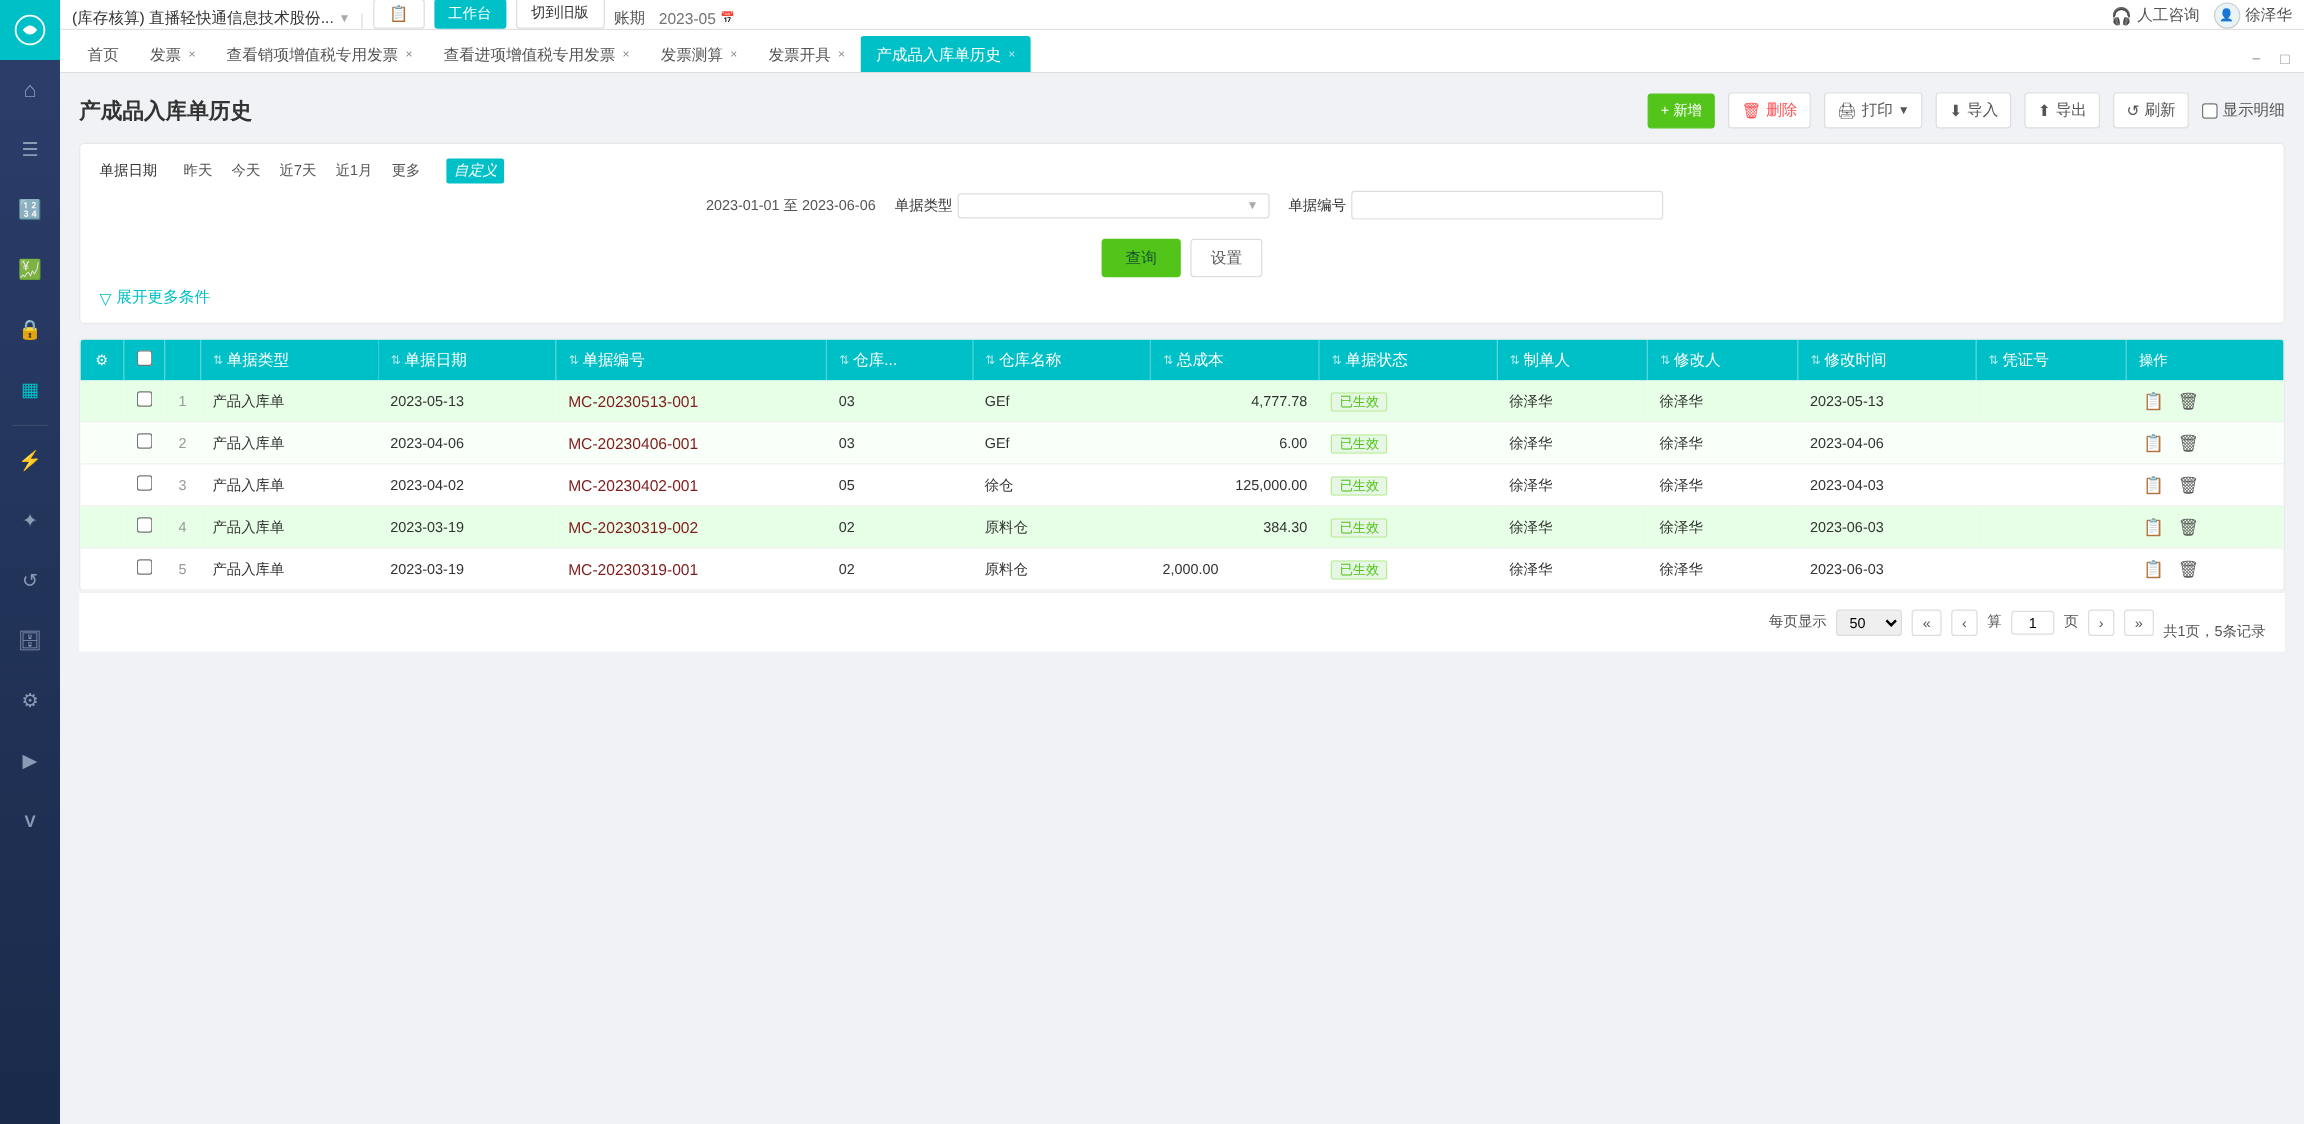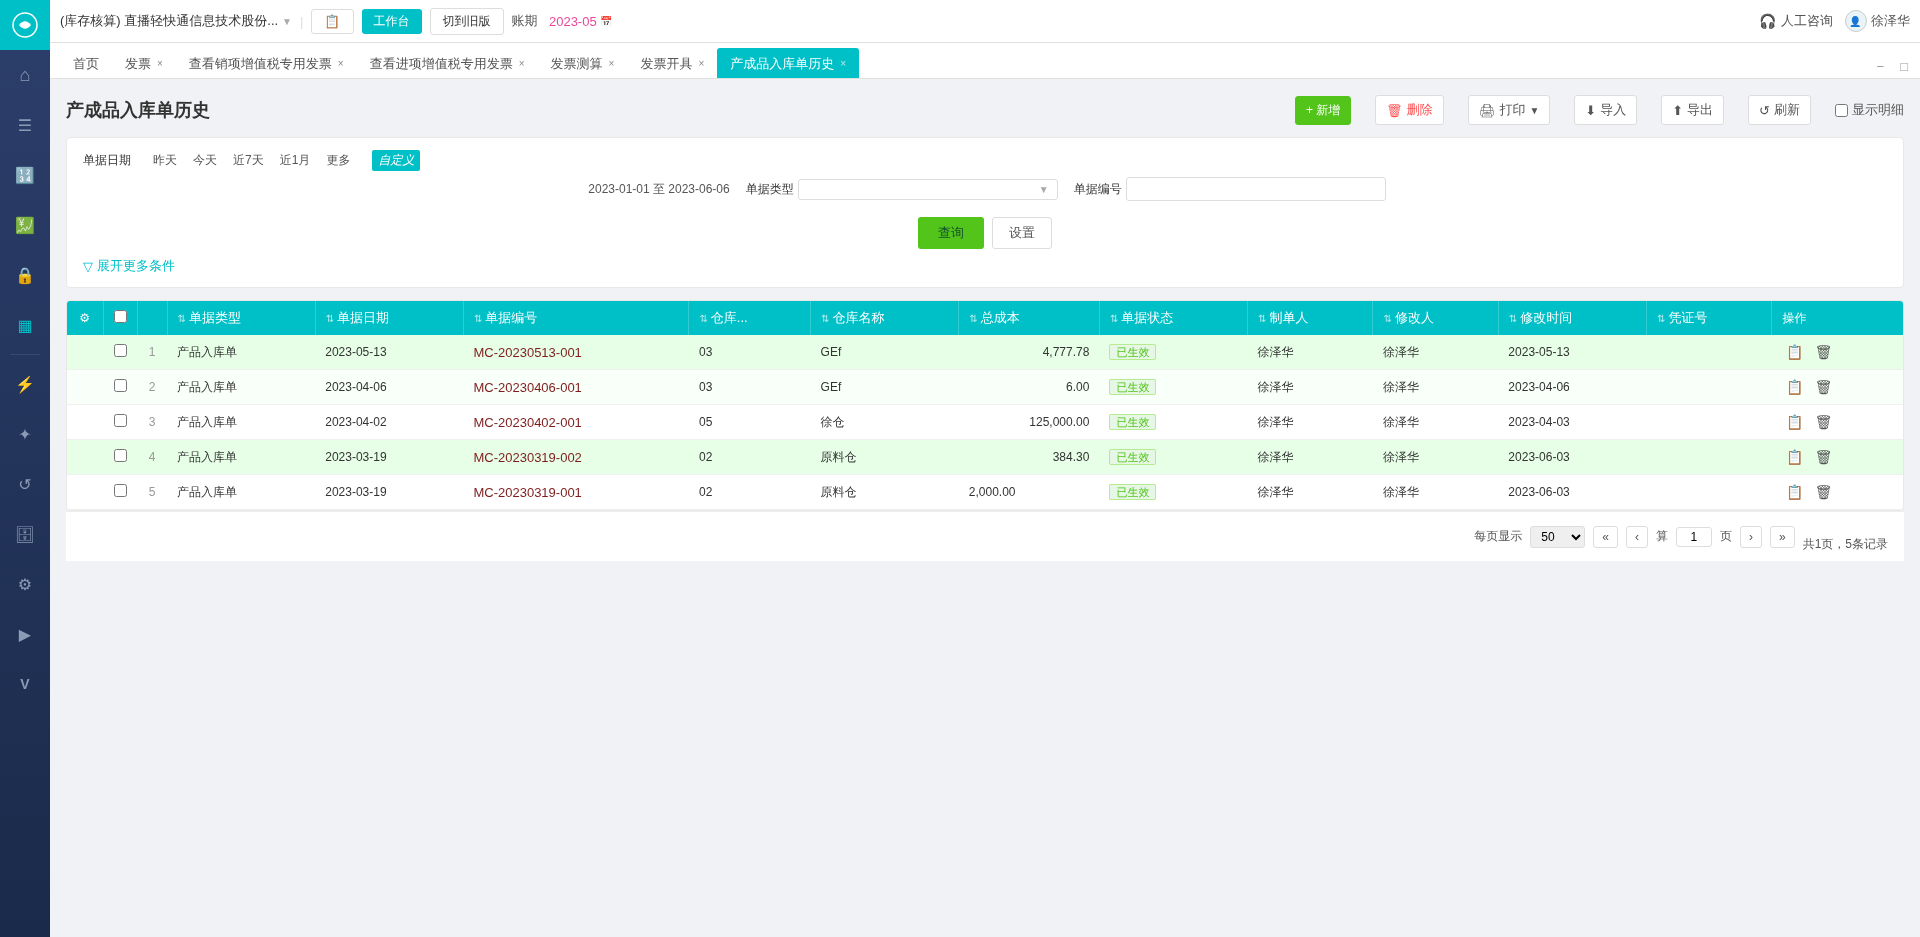--- a/index.html
+++ b/index.html
@@ -13,21 +13,21 @@
     .sidebar-logo { width: 50px; height: 50px; background: #00c0c7; display: flex; align-items: center; justify-content: center; }
     .sidebar-logo svg { width: 30px; height: 30px; fill: white; }
     .sidebar-item { width: 50px; height: 50px; display: flex; align-items: center; justify-content: center; color: #8a9bb5; cursor: pointer; position: relative; }
     .sidebar-item:hover, .sidebar-item.active { color: #00c0c7; }
     .sidebar-divider { width: 30px; height: 1px; background: #3a4a6a; margin: 4px 0; }
 
     
     .main-area { flex: 1; display: flex; flex-direction: column; background: #f0f2f5; }
 
     
-    .topbar { height: 43px; background: white; display: flex; align-items: center; padding: 0 10px; border-bottom: 1px solid #e0e0e0; gap: 8px; }
+    .topbar { height: 25px; background: white; display: flex; align-items: flex-end; padding: 0 10px; border-bottom: 1px solid #e0e0e0; gap: 8px; }
     .topbar-company { display: flex; align-items: center; gap: 4px; font-size: 12px; color: #333; max-width: 260px; }
     .topbar-company span { white-space: nowrap; overflow: hidden; text-overflow: ellipsis; max-width: 220px; }
     .topbar-btn { padding: 4px 12px; border-radius: 3px; cursor: pointer; font-size: 12px; }
     .btn-workbench { background: #00c0c7; color: white; border: none; }
     .btn-period { background: white; border: 1px solid #ddd; color: #333; cursor: pointer; }
     .period-label { font-size: 12px; color: #555; display: flex; align-items: center; gap: 4px; }
     .spacer { flex: 1; }
     .topbar-right { display: flex; align-items: center; gap: 12px; font-size: 12px; color: #555; }
     .topbar-right .user-section { display: flex; align-items: center; gap: 4px; cursor: pointer; }
     .avatar-circle { width: 22px; height: 22px; border-radius: 50%; background: #e8f4f8; border: 1px solid #ccc; display: flex; align-items: center; justify-content: center; font-size: 10px; color: #555; }
@@ -39,21 +39,21 @@
     .tab-item .tab-close { font-size: 10px; cursor: pointer; opacity: 0.7; }
     .tabbar-actions { display: flex; align-items: center; margin-left: auto; padding-right: 8px; gap: 8px; color: #999; font-size: 16px; }
     .tabbar-action-btn { cursor: pointer; color: #999; padding: 4px; }
 
     
     .content { flex: 1; padding: 16px; overflow: auto; }
 
     
     .page-header { display: flex; align-items: center; justify-content: space-between; margin-bottom: 12px; }
     .page-title { font-size: 18px; font-weight: bold; color: #333; }
-    .header-actions { display: flex; gap: 24px; align-items: center; }
+    .header-actions { display: flex; gap: 11px; align-items: center; }
     .action-btn { display: flex; align-items: center; gap: 4px; padding: 5px 10px; background: white; border: 1px solid #ddd; border-radius: 3px; cursor: pointer; font-size: 12px; color: #555; }
     .action-btn.danger { color: #ff4d4f; }
     .action-btn.primary { background: #52c41a; color: white; border-color: #52c41a; }
     .show-detail-cb { display: flex; align-items: center; gap: 4px; font-size: 12px; color: #555; }
 
     
     .filter-bar { background: white; border: 1px solid #e8e8e8; border-radius: 4px; padding: 12px 16px; margin-bottom: 12px; }
     .filter-row { display: flex; align-items: center; gap: 16px; flex-wrap: wrap; }
     .filter-label { font-size: 12px; color: #333; white-space: nowrap; }
     .date-shortcuts { display: flex; gap: 4px; }
@@ -169,21 +169,21 @@
         <span style="color:#aaa; font-size:10px;">▼</span>
       </div>
       <span style="color:#ddd;">|</span>
       <button class="topbar-btn btn-period" style="display:flex;align-items:center;gap:3px;font-size:12px;">
         <span>📋</span>
       </button>
       <button class="topbar-btn btn-workbench">工作台</button>
       <button class="topbar-btn btn-period">切到旧版</button>
       <span class="period-label">
         <span>账期</span>&nbsp;
-        <span style="color:#ec4899; font-weight:500;">2023-05</span>
+        <span style="color:#737373; font-weight:500;">2023-05</span>
         <span style="color:#aaa; font-size:10px; cursor:pointer;">📅</span>
       </span>
       <div class="spacer"></div>
       <div class="topbar-right">
         <div class="user-section">
           <span style="font-size:14px;">🎧</span>
           <span>人工咨询</span>
         </div>
         <div class="user-section">
           <div class="avatar-circle">

